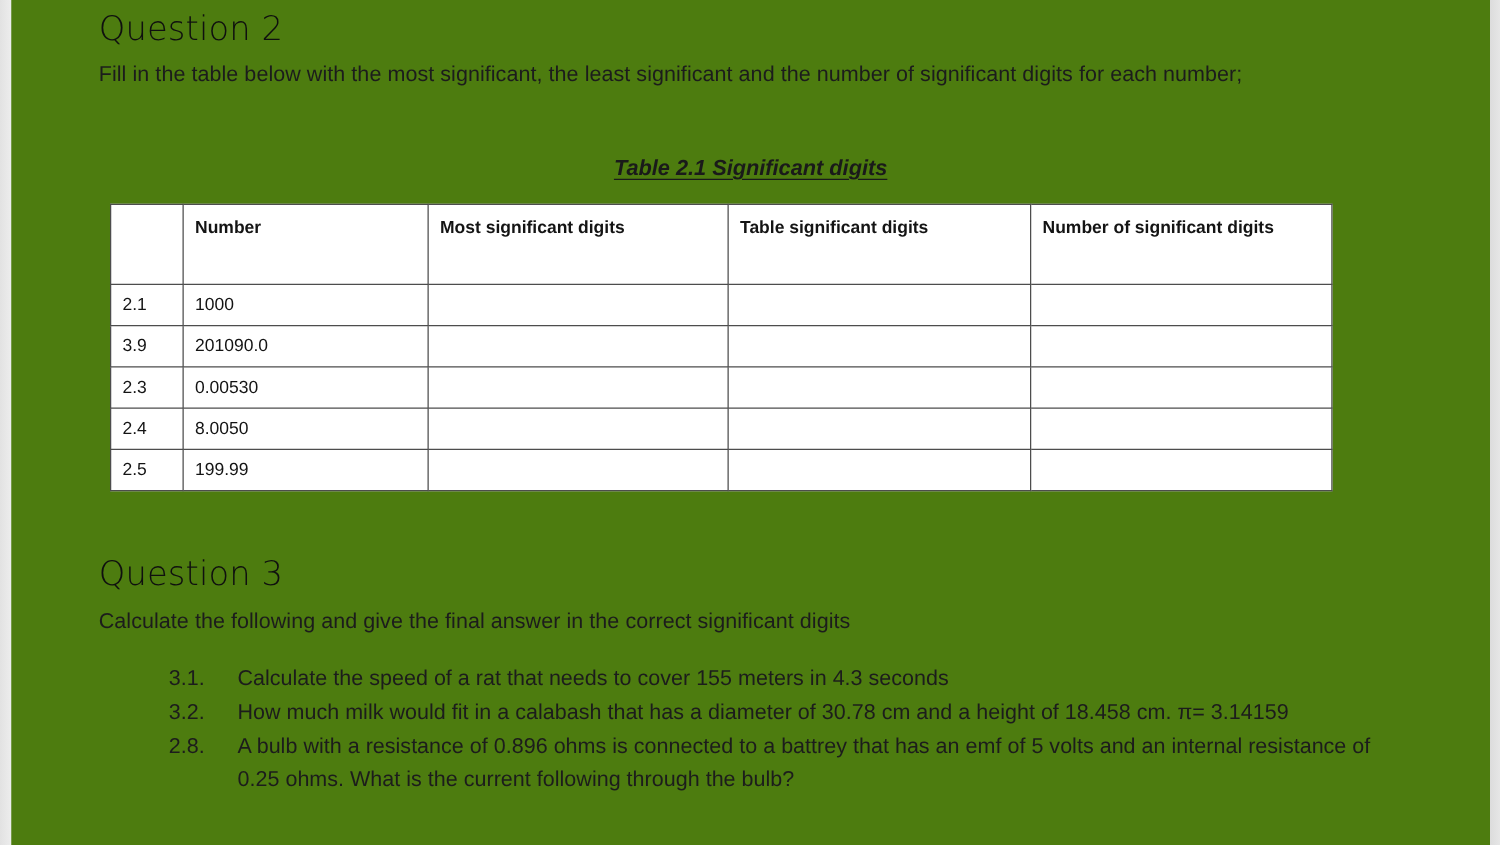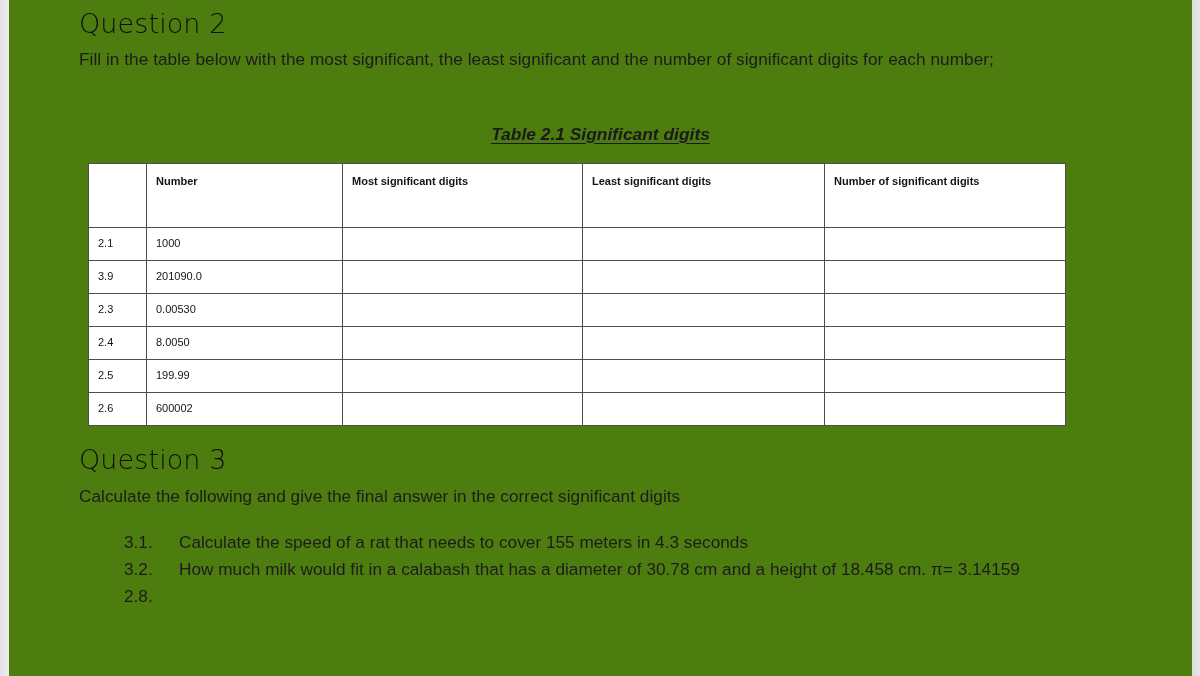--- a/index.html
+++ b/index.html
@@ -94,21 +94,21 @@
     left: 9px;
     top: 163px;
     width: 977px;
     border-collapse: collapse;
     table-layout: fixed;
     background: #fff;
   }
   table.sig-table td, table.sig-table th {
     border: 1px solid #4d4d4d;
     padding: 4px 9px 5px 9px;
-    font-size: 11px;
+    font-size: 14px;
     line-height: 23px;
     text-align: left;
     vertical-align: top;
     font-weight: normal;
     color: #141414;
   }
   table.sig-table thead th {
     font-weight: bold;
     height: 52px;
     vertical-align: top;
@@ -126,21 +126,21 @@
   .q3-heading { position: absolute; left: 0; top: 443px; text-align: right; }
   .q3-intro {
     position: absolute;
     left: 0;
     top: 484px;
     width: 1010px;
   }
 
   ol.q3-list {
     position: absolute;
-    left: 45px;
+    left: 56px;
     top: 529px;
     width: 995px;
     margin: 0;
     padding: 0;
     list-style: none;
   }
   ol.q3-list li {
     position: relative;
     padding-left: 55px;
     margin-bottom: 0px;
@@ -182,21 +182,21 @@
         <col class="c-num">
         <col class="c-most">
         <col class="c-least">
         <col class="c-count">
       </colgroup>
       <thead>
         <tr>
           <th></th>
           <th>Number</th>
           <th>Most significant digits</th>
-          <th>Least significant digits</th>
+          <th>Table significant digits</th>
           <th>Number of significant digits</th>
         </tr>
       </thead>
       <tbody>
         <tr>
           <td>2.1</td>
           <td>1000</td>
           <td></td>
           <td></td>
           <td></td>
@@ -218,27 +218,20 @@
         <tr>
           <td>2.4</td>
           <td>8.0050</td>
           <td></td>
           <td></td>
           <td></td>
         </tr>
         <tr>
           <td>2.5</td>
           <td>199.99</td>
-          <td></td>
-          <td></td>
-          <td></td>
-        </tr>
-        <tr>
-          <td>2.6</td>
-          <td>600002</td>
           <td></td>
           <td></td>
           <td></td>
         </tr>
       </tbody>
     </table>
 
     <h1 class="heading q3-heading">Question 3</h1>
 
     <p class="body-text q3-intro">Calculate the following and give the final answer in the correct significant digits</p>
@@ -247,17 +240,18 @@
       <li>
         <span class="marker">3.1.</span>
         <span class="item-text">Calculate the speed of a rat that needs to cover 155 meters in 4.3 seconds</span>
       </li>
       <li>
         <span class="marker">3.2.</span>
         <span class="item-text">How much milk would fit in a calabash that has a diameter of 30.78 cm and a height of 18.458 cm. π= 3.14159</span>
       </li>
       <li>
         <span class="marker">2.8.</span>
+        <span class="item-text">A bulb with a resistance of 0.896 ohms is connected to a battrey that has an emf of 5 volts and an internal resistance of 0.25 ohms. What is the current following through the bulb?</span>
       </li>
     </ol>
 
   </div>
 </div>
 
 </body></html>

